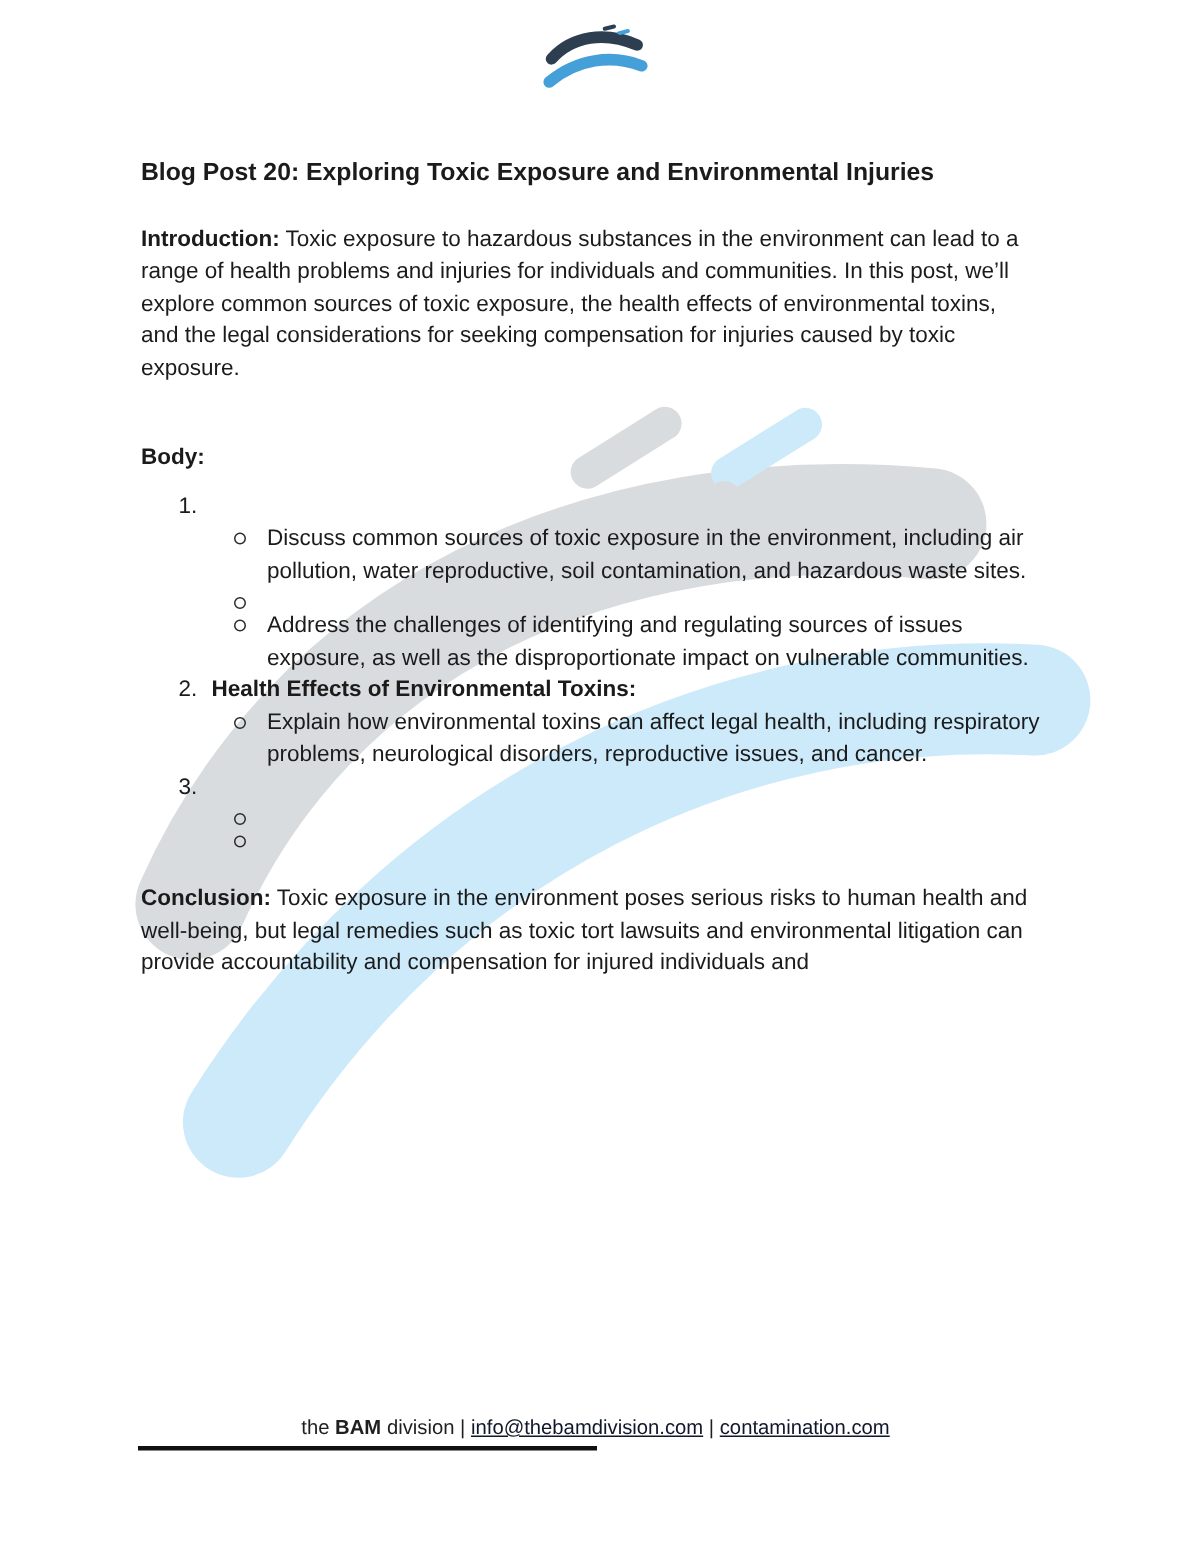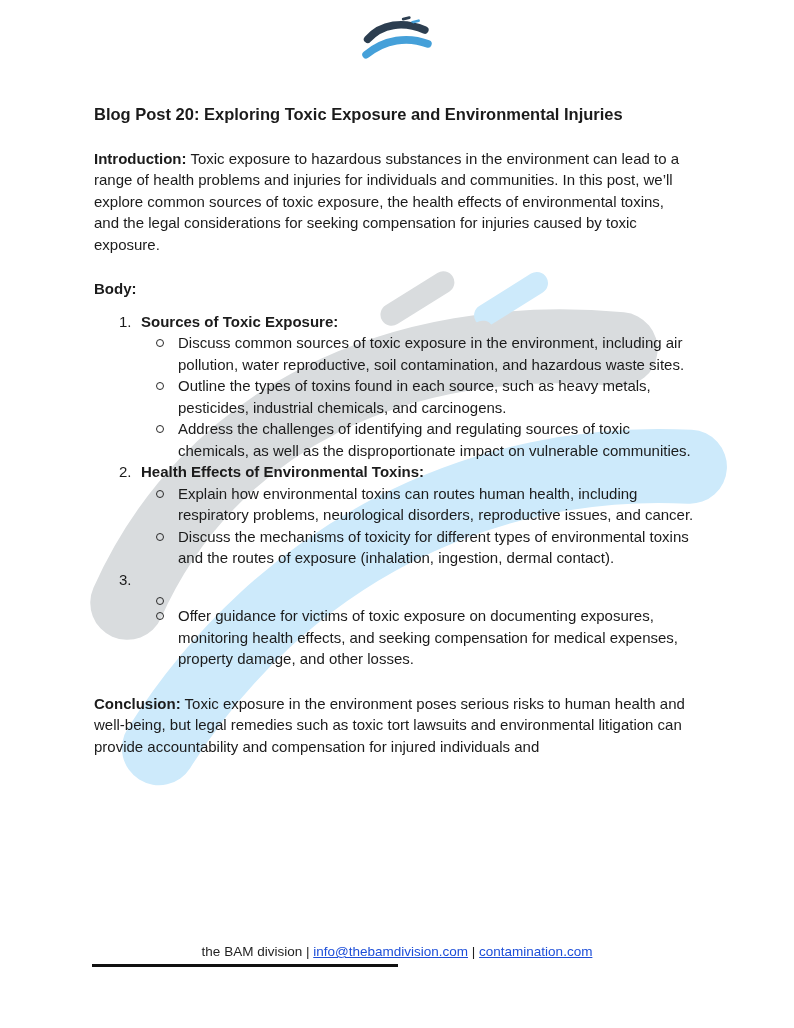--- a/index.html
+++ b/index.html
@@ -34,21 +34,21 @@
     text-align: center;
   }
   .logo-wrap svg { display: inline-block; }
   h1.title {
     font-size: 16.5px;
     font-weight: bold;
     margin: 30px 0 0 0;
     line-height: 22px;
   }
   p.para { margin: 23px 12px 0 0; }
-  p.body-label { margin: 23px 0 0 0; font-weight: bold; }
+  p.body-label { margin: 38px 0 0 0; font-weight: bold; }
   .sections { margin-top: 11px; }
   .section-head { padding-left: 25px; display: flex; }
   .section-head .num {
     flex: none;
     width: 17px;
     margin-right: 5px;
     text-align: left;
   }
   .section-head .head-text { font-weight: bold; }
   .sub-item { display: flex; padding-left: 62px; }
@@ -66,25 +66,25 @@
     position: absolute;
     left: 0;
     top: 941px;
     width: 100%;
     text-align: center;
     font-size: 13.5px;
     z-index: 1;
     color: #1f1f1f;
   }
   .footer a {
-    color: #1d4ed8;
+    color: #0f172a;
     text-decoration: underline;
     cursor: pointer;
   }
-  .footer .brand { font-weight: normal; margin-top: 24px; }
+  .footer .brand { font-weight: bold; margin-top: 24px; }
   .footer-rule {
     position: absolute;
     left: 92px;
     top: 964px;
     width: 306px;
     height: 3px;
     background: #101010;
     z-index: 1;
   }
 </style>
@@ -119,61 +119,54 @@
 
     <p class="para"><strong>Introduction:</strong> <span>Toxic exposure to hazardous substances in the environment can lead to a range of health problems and injuries for individuals and communities. In this post, we’ll explore common sources of toxic exposure, the health effects of environmental toxins, and the legal considerations for seeking compensation for injuries caused by toxic exposure.</span></p>
 
     <p class="body-label">Body:</p>
 
     <div class="sections">
 
       <div class="section">
         <div class="section-head">
           <span class="num">1.</span>
-          <span class="head-text">Sources of Toxic Exposure:</span>
         </div>
         <div class="sub-item">
           <span class="bullet"></span>
           <span class="sub-text">Discuss common sources of toxic exposure in the environment, including air pollution, water reproductive, soil contamination, and hazardous waste sites.</span>
         </div>
         <div class="sub-item">
           <span class="bullet"></span>
-          <span class="sub-text">Outline the types of toxins found in each source, such as heavy metals, pesticides, industrial chemicals, and carcinogens.</span>
         </div>
         <div class="sub-item">
           <span class="bullet"></span>
-          <span class="sub-text">Address the challenges of identifying and regulating sources of toxic chemicals, as well as the disproportionate impact on vulnerable communities.</span>
+          <span class="sub-text">Address the challenges of identifying and regulating sources of issues exposure, as well as the disproportionate impact on vulnerable communities.</span>
         </div>
       </div>
 
       <div class="section">
         <div class="section-head">
           <span class="num">2.</span>
           <span class="head-text">Health Effects of Environmental Toxins:</span>
         </div>
         <div class="sub-item">
           <span class="bullet"></span>
-          <span class="sub-text">Explain how environmental toxins can routes human health, including respiratory problems, neurological disorders, reproductive issues, and cancer.</span>
-        </div>
-        <div class="sub-item">
-          <span class="bullet"></span>
-          <span class="sub-text">Discuss the mechanisms of toxicity for different types of environmental toxins and the routes of exposure (inhalation, ingestion, dermal contact).</span>
+          <span class="sub-text">Explain how environmental toxins can affect legal health, including respiratory problems, neurological disorders, reproductive issues, and cancer.</span>
         </div>
       </div>
 
       <div class="section">
         <div class="section-head">
           <span class="num">3.</span>
         </div>
         <div class="sub-item">
           <span class="bullet"></span>
         </div>
         <div class="sub-item">
           <span class="bullet"></span>
-          <span class="sub-text">Offer guidance for victims of toxic exposure on documenting exposures, monitoring health effects, and seeking compensation for medical expenses, property damage, and other losses.</span>
         </div>
       </div>
 
     </div>
 
     <p class="para"><strong>Conclusion:</strong> <span>Toxic exposure in the environment poses serious risks to human health and well-being, but legal remedies such as toxic tort lawsuits and environmental litigation can provide accountability and compensation for injured individuals and</span></p>
 
   </div>
 
   <div class="footer"><span>the</span> <span class="brand">BAM</span> <span>division</span> <span>|</span> <a>info@thebamdivision.com</a> <span>|</span> <a>contamination.com</a></div>

